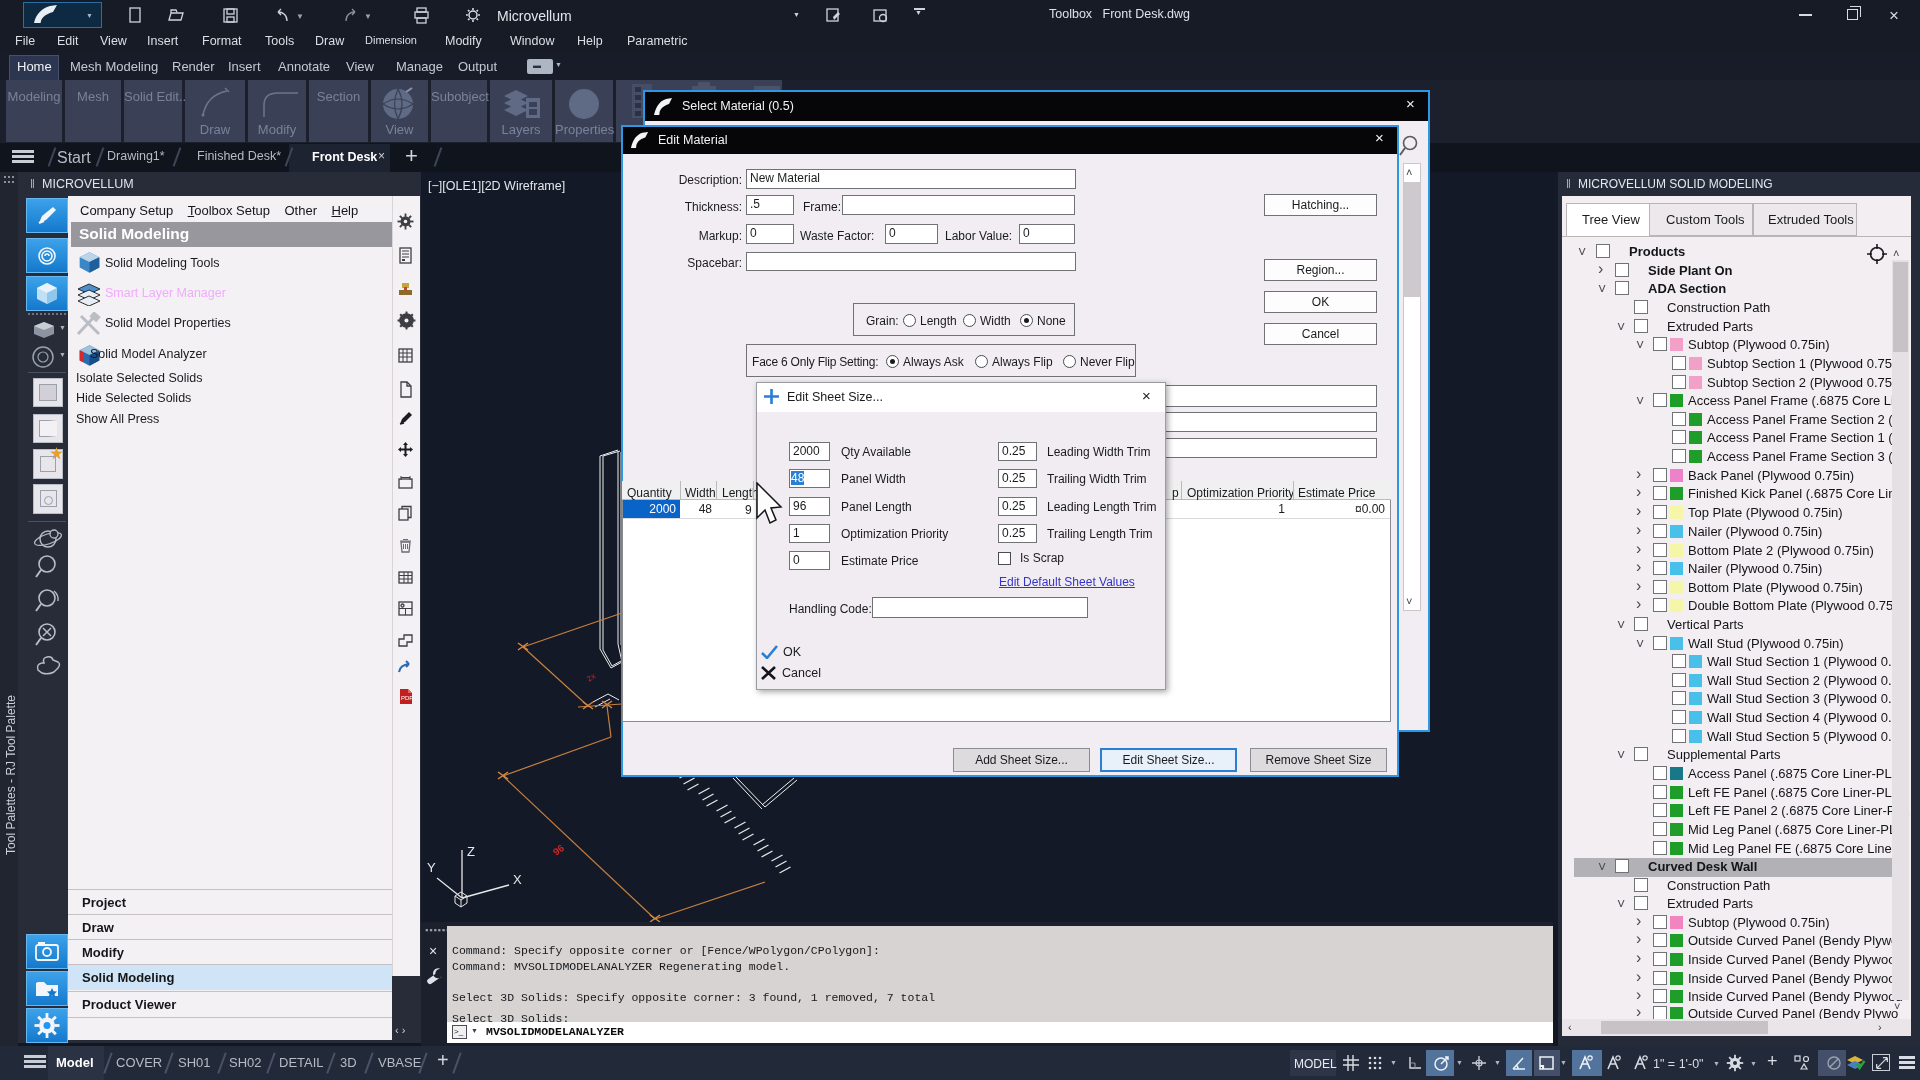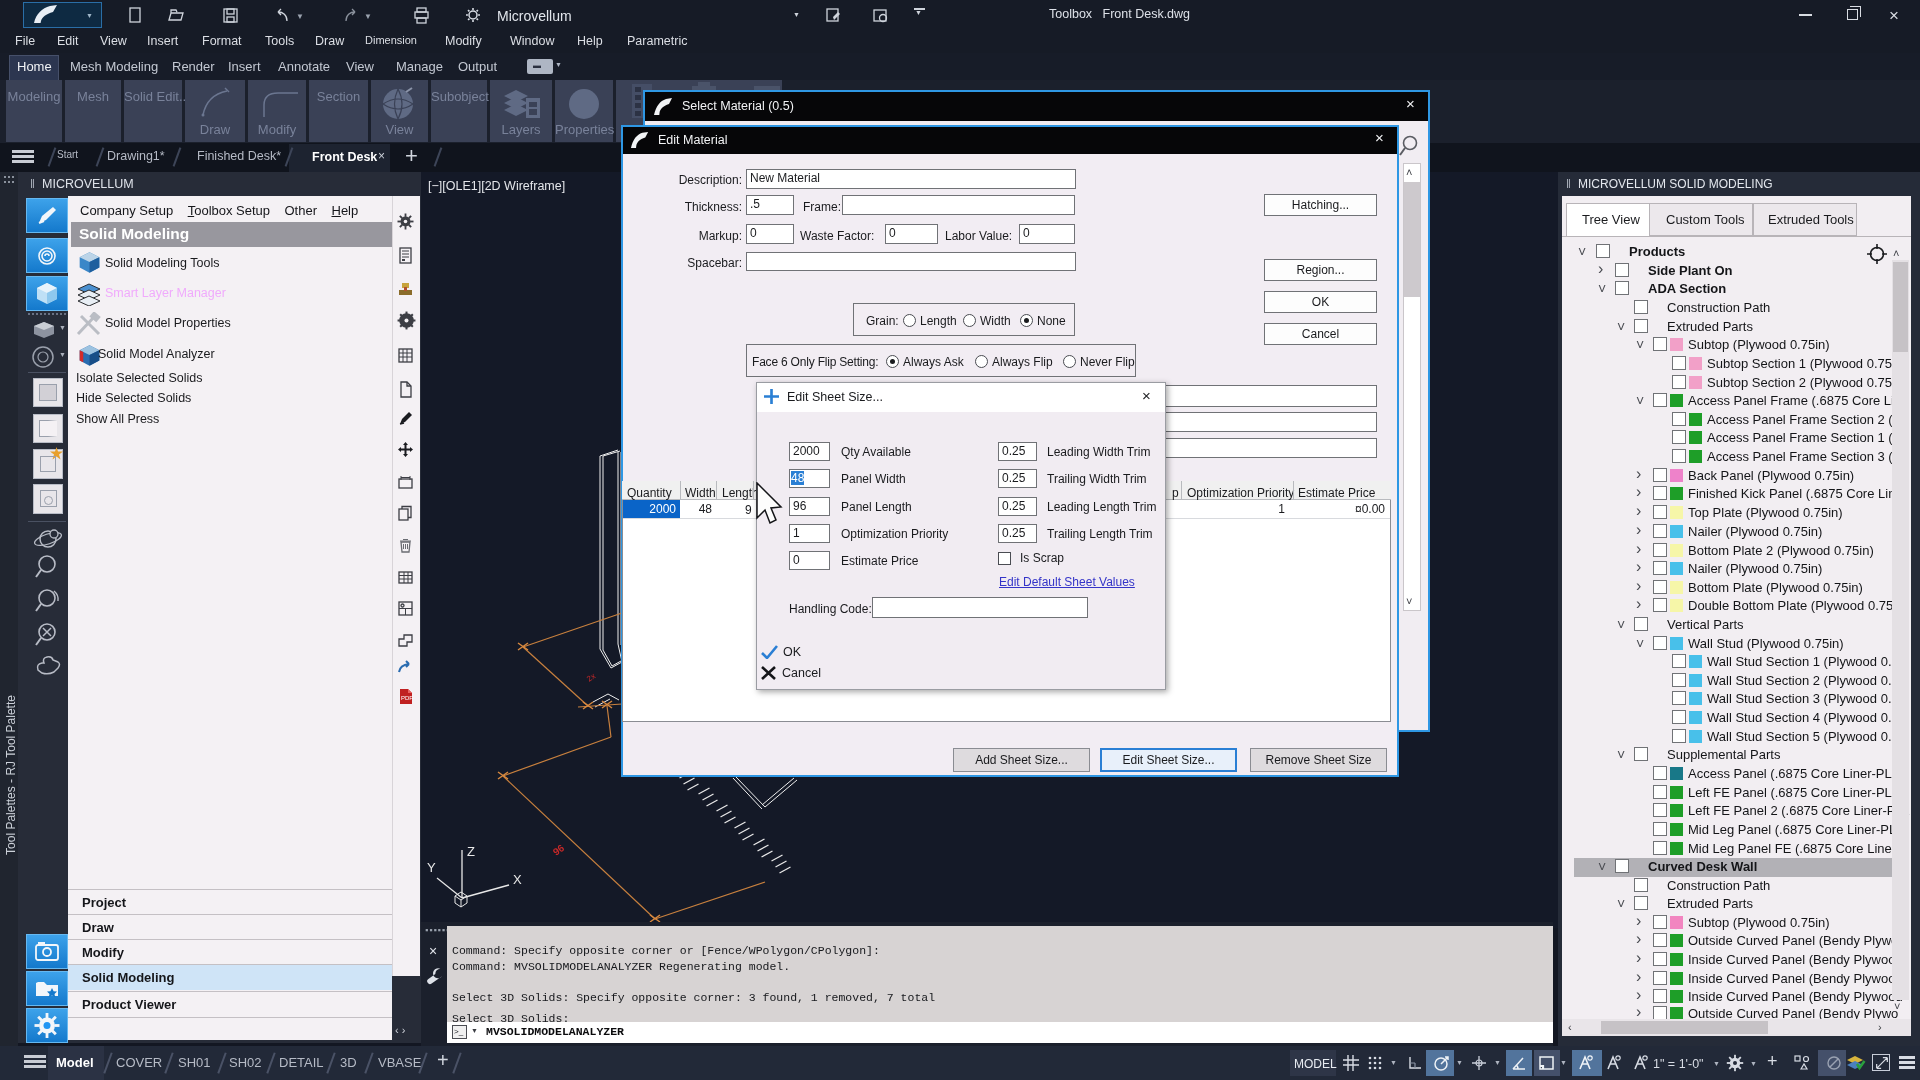--- a/index.html
+++ b/index.html
@@ -162,21 +162,21 @@
 <svg class="ab" style="left:752px;top:84px;" width="30" height="12" viewBox="0 0 30 12">
     <rect x="2" y="2" width="26" height="10" fill="#4a5369"></rect>
   </svg>
 <div class="ab" style="left:0;top:143px;width:1920px;height:29px;background:#10141d;"></div>
 <div class="ab" style="left:289px;top:144px;width:101px;height:28px;background:#1d2330;"></div>
 <div class="ab" style="left:12px;top:150px;width:22px;height:2.6px;background:#c8ccd4;"></div>
 <div class="ab" style="left:12px;top:155px;width:22px;height:2.6px;background:#c8ccd4;"></div>
 <div class="ab" style="left:12px;top:160px;width:22px;height:2.6px;background:#c8ccd4;"></div>
 <div class="ab txt" style="left:47px;top:149px;color:transparent;font-size:12.5px;">/</div>
 <div class="ab" style="left:51px;top:147px;width:1.6px;height:20px;background:#3d4558;transform:rotate(20deg);"></div>
-<div class="ab txt" style="left:57px;top:149px;color:#b6bbc6;font-size:10px;">Start</div>
+<div class="ab txt" style="left:57px;top:149px;color:#b6bbc6;font-size:16px;">Start</div>
 <div class="ab txt" style="left:95px;top:149px;color:transparent;font-size:12.5px;">/</div>
 <div class="ab" style="left:99px;top:147px;width:1.6px;height:20px;background:#3d4558;transform:rotate(20deg);"></div>
 <div class="ab txt" style="left:107px;top:149px;color:#b6bbc6;font-size:12.5px;">Drawing1*</div>
 <div class="ab txt" style="left:172px;top:149px;color:transparent;font-size:12.5px;">/</div>
 <div class="ab" style="left:176px;top:147px;width:1.6px;height:20px;background:#3d4558;transform:rotate(20deg);"></div>
 <div class="ab txt" style="left:197px;top:149px;color:#b6bbc6;font-size:12.5px;">Finished Desk*</div>
 <div class="ab txt" style="left:284px;top:149px;color:transparent;font-size:12.5px;">/</div>
 <div class="ab" style="left:288px;top:147px;width:1.6px;height:20px;background:#3d4558;transform:rotate(20deg);"></div>
 <div class="ab txt" style="left:312px;top:150px;color:#ffffff;font-size:12.5px;font-weight:bold;">Front Desk</div>
 <div class="ab txt" style="left:378px;top:149px;color:#cdd2da;font-size:12px;">×</div>
@@ -301,21 +301,21 @@
       <rect x="16" y="1" width="9" height="7" fill="#babdc4" stroke="none" transform="rotate(40 20 4)"></rect>
     </g>
   </svg>
 <div class="ab txt" style="left:105px;top:316px;color:#1a1b1e;font-size:12.5px;">Solid Model Properties</div>
 <svg class="ab" style="left:77px;top:343px;" width="25" height="25" viewBox="0 0 28 27">
     <path d="M14,2 L25,7.5 L25,19 L14,25 L3,19 L3,7.5 Z" fill="#2a6cb0"></path>
     <path d="M14,2 L25,7.5 L14,13 L3,7.5 Z" fill="#9cc2e0"></path>
     <path d="M3,7.5 L7,9.5 L7,21 L3,19 Z" fill="#d42a2a"></path>
     <path d="M14,13 L25,7.5 L25,19 L14,25 Z" fill="#174e88"></path>
   </svg>
-<div class="ab txt" style="left:98px;top:347px;color:#1a1b1e;font-size:12.5px;">Solid Model Analyzer</div>
+<div class="ab txt" style="left:90px;top:347px;color:#1a1b1e;font-size:12.5px;">Solid Model Analyzer</div>
 <div class="ab txt" style="left:76px;top:371px;color:#1a1b1e;font-size:12.5px;">Isolate Selected Solids</div>
 <div class="ab txt" style="left:76px;top:391px;color:#1a1b1e;font-size:12.5px;">Hide Selected Solids</div>
 <div class="ab txt" style="left:76px;top:412px;color:#1a1b1e;font-size:12.5px;">Show All Press</div>
 <div class="ab" style="left:68px;top:889px;width:324px;height:0;border-top:1px solid #c4c0c4;"></div>
 <div class="ab txt" style="left:82px;top:895px;color:#15161a;font-size:13px;font-weight:bold;">Project</div>
 <div class="ab" style="left:68px;top:914px;width:324px;height:0;border-top:1px solid #c4c0c4;"></div>
 <div class="ab txt" style="left:82px;top:920px;color:#15161a;font-size:13px;font-weight:bold;">Draw</div>
 <div class="ab" style="left:68px;top:939px;width:324px;height:0;border-top:1px solid #c4c0c4;"></div>
 <div class="ab txt" style="left:82px;top:945px;color:#15161a;font-size:13px;font-weight:bold;">Modify</div>
 <div class="ab" style="left:68px;top:964px;width:324px;height:26px;background:#cfe4f7;"></div>

